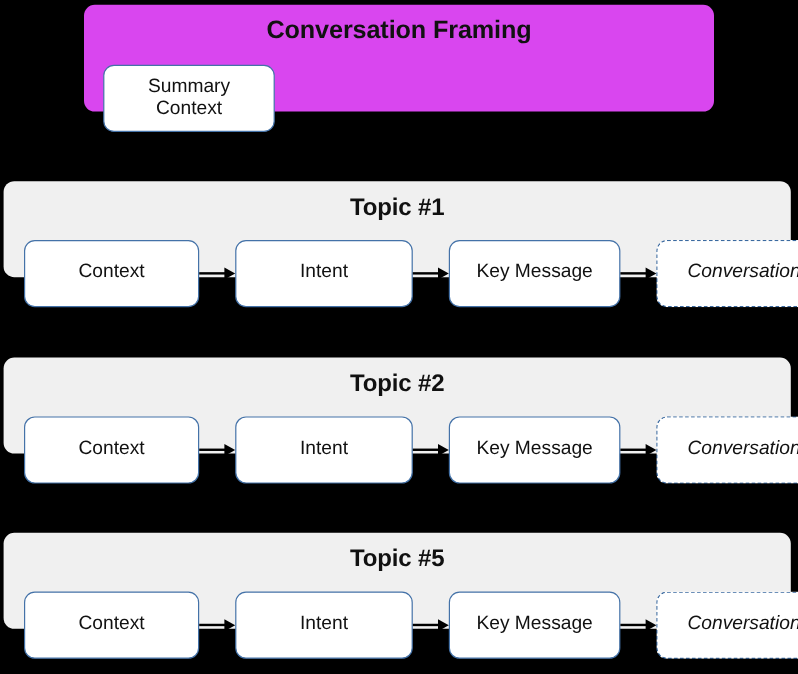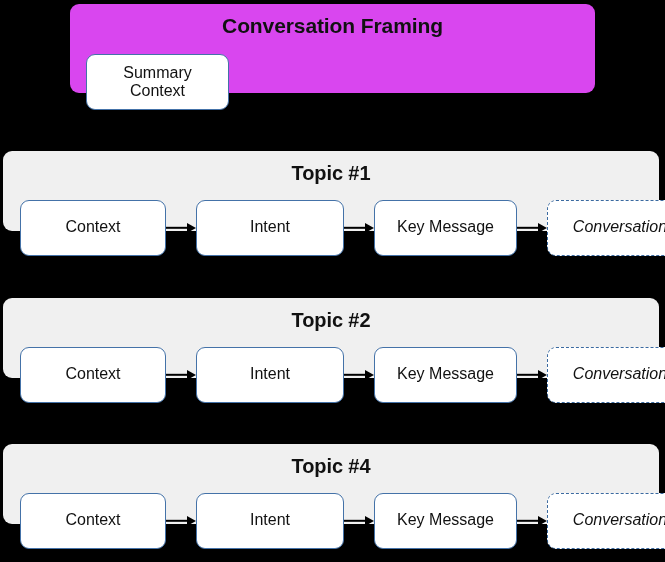--- a/index.html
+++ b/index.html
@@ -234,21 +234,21 @@
         <div class="shaft"></div>
         <div class="head"></div>
       </div>
       <div class="node dashed col-conv">
         <span>Conversation</span>
       </div>
     </div>
   </div>
 
   <div class="topic-panel t3">
-    <div class="topic-title">Topic #4</div>
+    <div class="topic-title">Topic #5</div>
 
     <div class="topic-row">
       <div class="node col-context">
         <span>Context</span>
       </div>
       <div class="arrow a1">
         <div class="shaft"></div>
         <div class="head"></div>
       </div>
       <div class="node col-intent">

